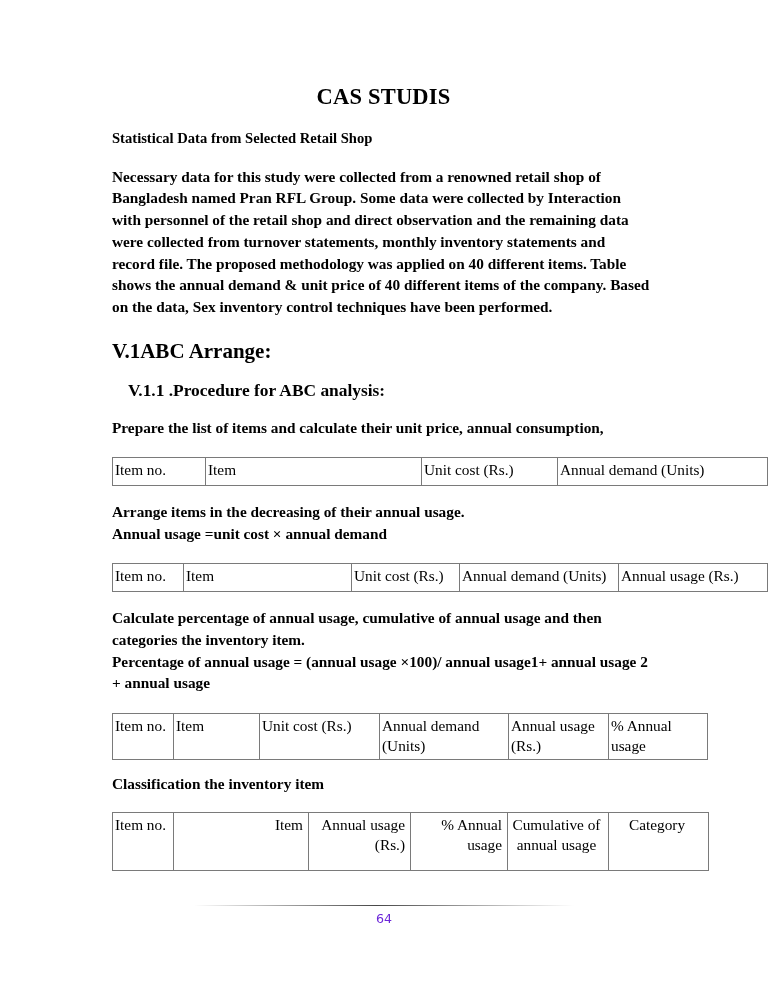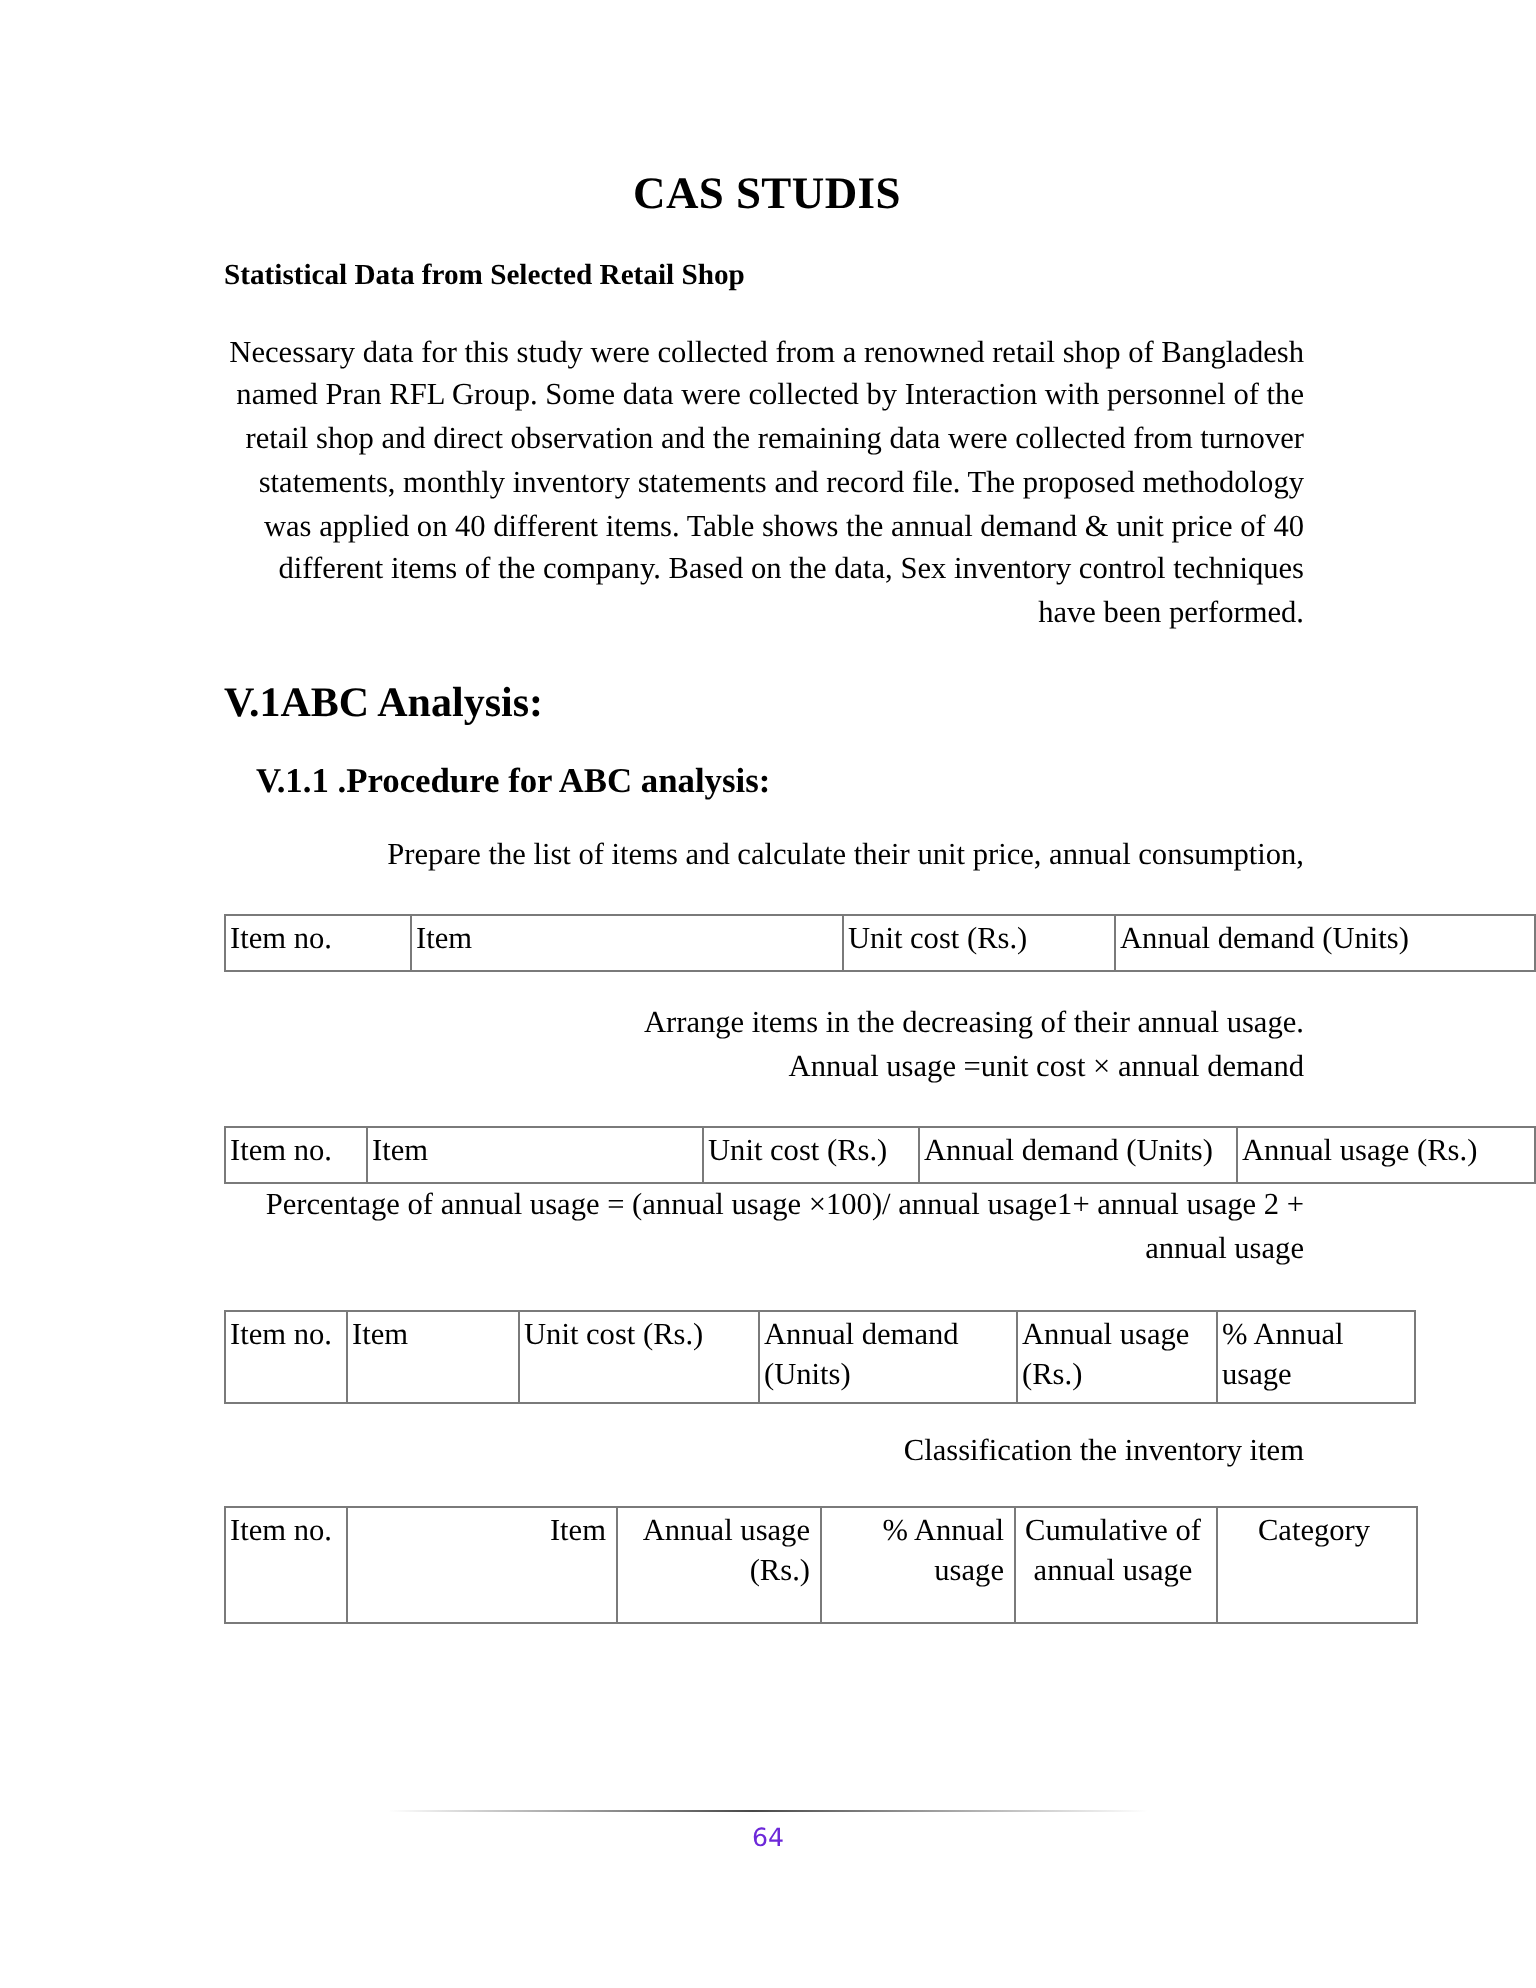--- a/index.html
+++ b/index.html
@@ -59,21 +59,22 @@
     line-height: 1.2;
     padding-top: 1px;
   }
 
   
   p.body {
     font-size: 15.3px;
     line-height: 21.7px;
     margin: 0;
     width: 540px;
-    text-align: right;
+    text-align: left;
+    font-weight: bold;
   }
   .gap-lg { padding-top: 18px; }
   .gap-md { padding-top: 15px; }
   .gap-sm { padding-top: 13px; }
 
   
   table.doc-tbl {
     border-collapse: collapse;
     table-layout: fixed;
     font-size: 15.3px;
@@ -133,21 +134,21 @@
 <div class="page">
 
   <div class="content">
 
     <h1 class="doc-title">CAS STUDIS</h1>
 
     <h2 class="subtitle">Statistical Data from Selected Retail Shop</h2>
 
     <p class="body gap-lg">Necessary data for this study were collected from a renowned retail shop of Bangladesh named Pran RFL Group. Some data were collected by Interaction with personnel of the retail shop and direct observation and the remaining data were collected from turnover statements, monthly inventory statements and record file. The proposed methodology was applied on 40 different items. Table  shows the annual demand &amp; unit price of 40 different items of the company. Based on the data, Sex inventory control techniques have been performed.</p>
 
-    <h2 class="h-section">V.1ABC Analysis:</h2>
+    <h2 class="h-section">V.1ABC Arrange:</h2>
     <h3 class="h-sub">V.1.1 .Procedure for ABC analysis:</h3>
 
     <p class="body">Prepare the list of items and calculate their unit price, annual consumption,</p>
 
     <table class="doc-tbl t1">
       <colgroup>
         <col style="width:93px">
           <col style="width:216px">
           <col style="width:136px">
           <col style="width:210px">
@@ -177,20 +178,21 @@
         <tr>
           <td>Item no.</td>
           <td>Item</td>
           <td>Unit cost (Rs.)</td>
           <td>Annual demand (Units)</td>
           <td>Annual usage (Rs.)</td>
         </tr>
       </tbody>
     </table>
 
+    <p class="body gap-md">Calculate percentage of annual usage, cumulative of annual usage and then categories the inventory item.</p>
     <p class="body">Percentage of annual usage = (annual usage ×100)/ annual usage1+ annual usage 2 + annual usage</p>
 
     <table class="doc-tbl t3">
       <colgroup>
         <col style="width:61px">
           <col style="width:86px">
           <col style="width:120px">
           <col style="width:129px">
           <col style="width:100px">
           <col style="width:99px">

